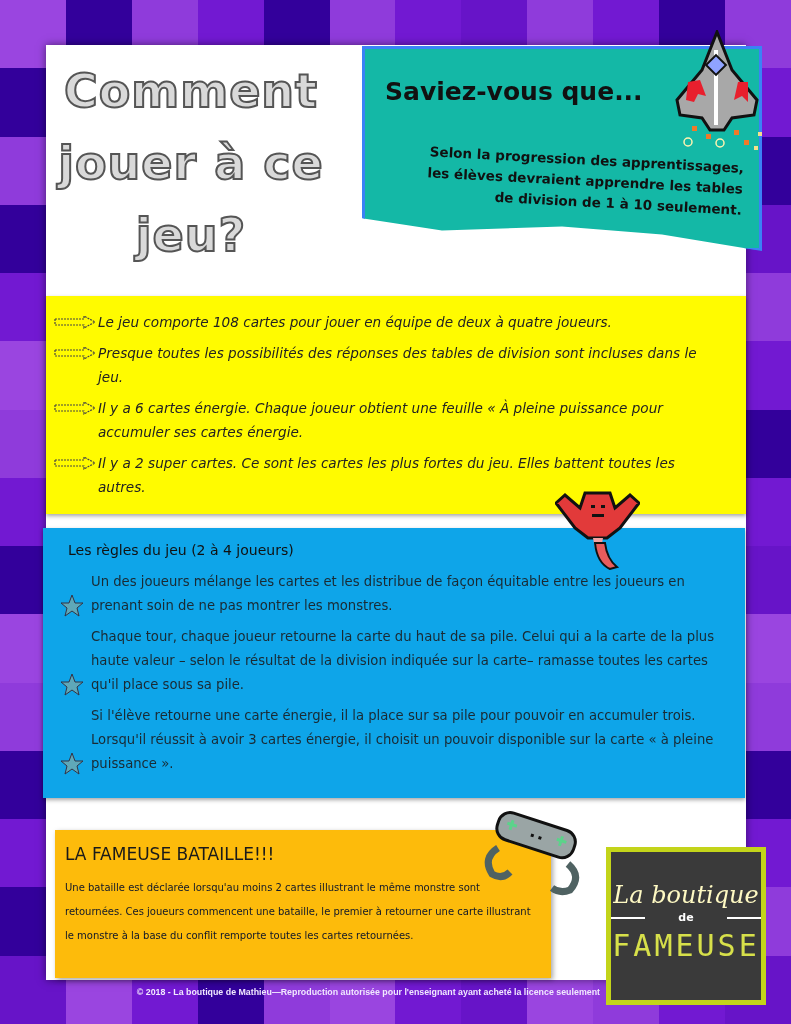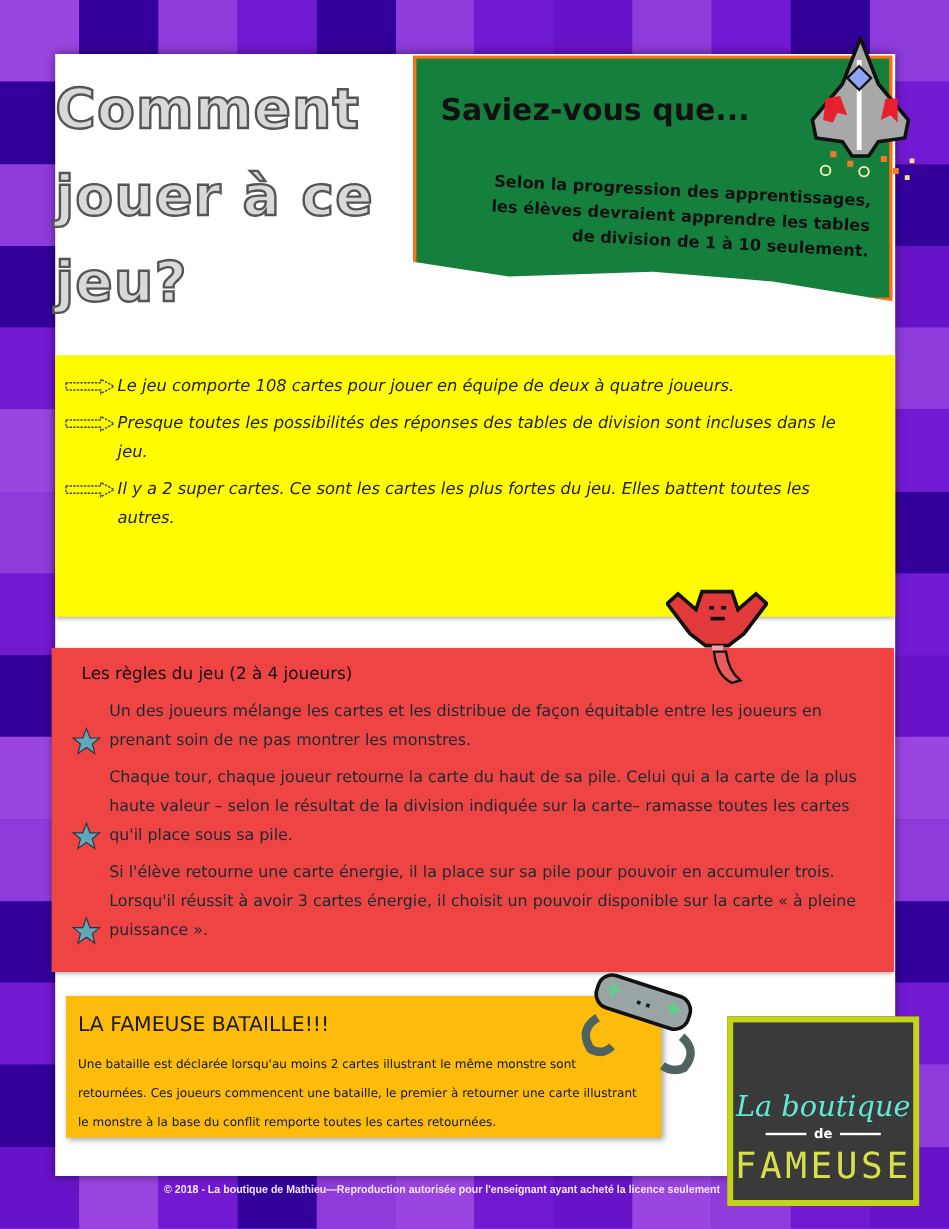--- a/index.html
+++ b/index.html
@@ -27,36 +27,36 @@
     left: 46px; top: 45px;
     width: 700px; height: 935px;
     background: #ffffff;
     box-shadow: 0 0 8px rgba(0,0,0,0.5);
   }
 
   .title {
     position: absolute;
     left: 46px; top: 55px;
     width: 290px;
-    text-align: left;
+    text-align: center;
     font-family: "DejaVu Sans", sans-serif;
     font-weight: bold;
     font-size: 46px;
     line-height: 72px;
     color: #d9d9d9;
     -webkit-text-stroke: 2px #555;
     letter-spacing: 1px;
   }
 
   .fact-box {
     position: absolute;
-    left: 344px; top: 46px;
+    left: 362px; top: 46px;
     width: 400px; height: 205px;
-    background: #15803d;
-    border: 3px solid #f97316;
+    background: #14b8a6;
+    border: 3px solid #3b82f6;
     border-bottom-left-radius: 8px;
     clip-path: polygon(0 0, 100% 0, 100% 100%, 75% 92%, 50% 88%, 20% 90%, 0 84%);
   }
   .fact-title {
     position: absolute;
     left: 20px; top: 28px;
     font-family: "DejaVu Sans", sans-serif;
     font-weight: bold;
     font-size: 25px;
     color: #111;
@@ -107,23 +107,23 @@
   .arrow-icon svg { width: 42px; height: 14px; }
 
   .monster {
     position: absolute;
     left: 555px; top: 483px;
     width: 85px; height: 95px;
   }
 
   .blue-box {
     position: absolute;
-    left: 43px; top: 540px;
+    left: 43px; top: 528px;
     width: 702px; height: 270px;
-    background: #ef4444;
+    background: #0ea5e9;
     box-shadow: 0 2px 4px rgba(0,0,0,0.35);
   }
   .rules-title {
     position: absolute;
     left: 25px; top: 14px;
     font-family: "DejaVu Sans", sans-serif;
     font-size: 14px;
     color: #111;
   }
   .rules-list { list-style: none; position: absolute; left: 10px; top: 42px; width: 680px; }
@@ -135,21 +135,21 @@
     line-height: 24px;
     color: #1a2a33;
     margin-bottom: 7px;
   }
   .star-icon { flex: 0 0 38px; height: 24px; display: flex; align-items: center; justify-content: center; }
   .star-icon svg { width: 26px; height: 26px; }
 
   .orange-box {
     position: absolute;
     left: 55px; top: 830px;
-    width: 496px; height: 118px;
+    width: 496px; height: 148px;
     background: #fdbb0b;
     box-shadow: 2px 2px 5px rgba(0,0,0,0.35);
   }
   .orange-title {
     position: absolute;
     left: 10px; top: 14px;
     font-family: "DejaVu Sans", sans-serif;
     font-size: 17px;
     color: #1a1a1a;
   }
@@ -171,28 +171,28 @@
 
   .logo {
     position: absolute;
     left: 606px; top: 847px;
     width: 160px; height: 158px;
     background: #3a3a3a;
     border: 5px solid #c3d41a;
     text-align: center;
   }
   .logo-line1 {
-    margin-top: 56px;
+    margin-top: 29px;
     font-family: "DejaVu Serif", serif;
     font-style: italic;
     font-size: 24px;
-    color: #5eead4;
+    color: #fef9c3;
   }
   .logo-de {
-    display: flex; align-items: center; justify-content: center;
+    display: flex; align-items: center; justify-content: space-between;
     gap: 6px;
     font-family: "DejaVu Sans", sans-serif;
     font-weight: bold;
     font-size: 11px;
     color: #fff;
     margin-top: 2px;
   }
   .logo-de span.rule { display: inline-block; width: 34px; height: 2px; background: #fff; }
   .logo-line2 {
     margin-top: 4px;
@@ -451,20 +451,28 @@
           </svg>
         </span>
       <span>Presque toutes les possibilités des réponses des tables de division sont incluses dans le jeu.</span>
     </li>
     <li>
       <span class="arrow-icon">
           <svg viewBox="0 0 42 14">
             <path d="M1 4 H30 V1 L41 7 L30 13 V10 H1 Z" fill="none" stroke="#444" stroke-width="1.2" stroke-dasharray="2 1"></path>
           </svg>
         </span>
+      <span>Il y a 6 cartes énergie. Chaque joueur obtient une feuille « À pleine puissance pour accumuler ses cartes énergie.</span>
+    </li>
+    <li>
+      <span class="arrow-icon">
+          <svg viewBox="0 0 42 14">
+            <path d="M1 4 H30 V1 L41 7 L30 13 V10 H1 Z" fill="none" stroke="#444" stroke-width="1.2" stroke-dasharray="2 1"></path>
+          </svg>
+        </span>
       <span>Il y a 2 super cartes. Ce sont les cartes les plus fortes du jeu. Elles battent toutes les autres.</span>
     </li>
   </ul>
 </div>
 
 <div class="blue-box">
   <div class="rules-title">Les règles du jeu (2 à 4 joueurs)</div>
   <ul class="rules-list">
     <li>
       <span class="star-icon">

